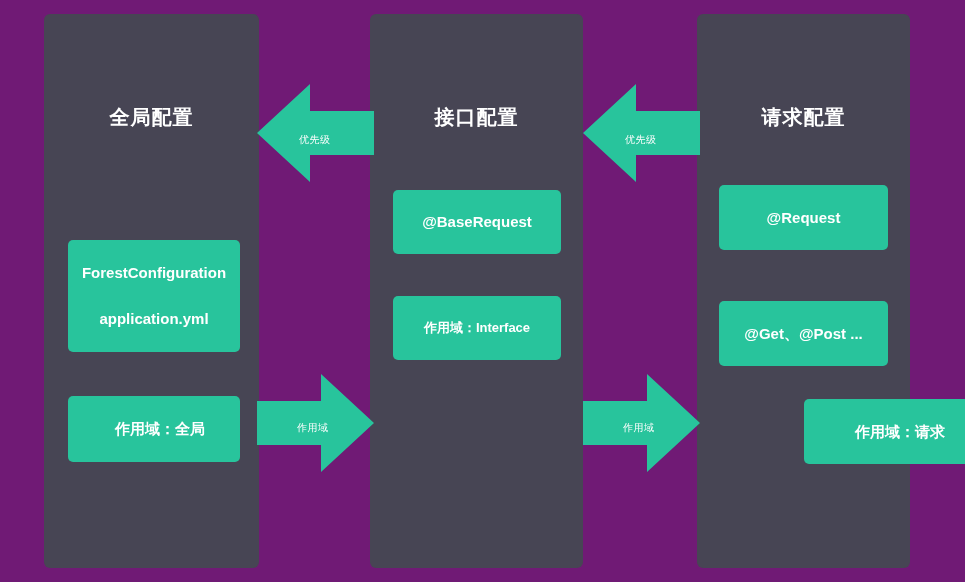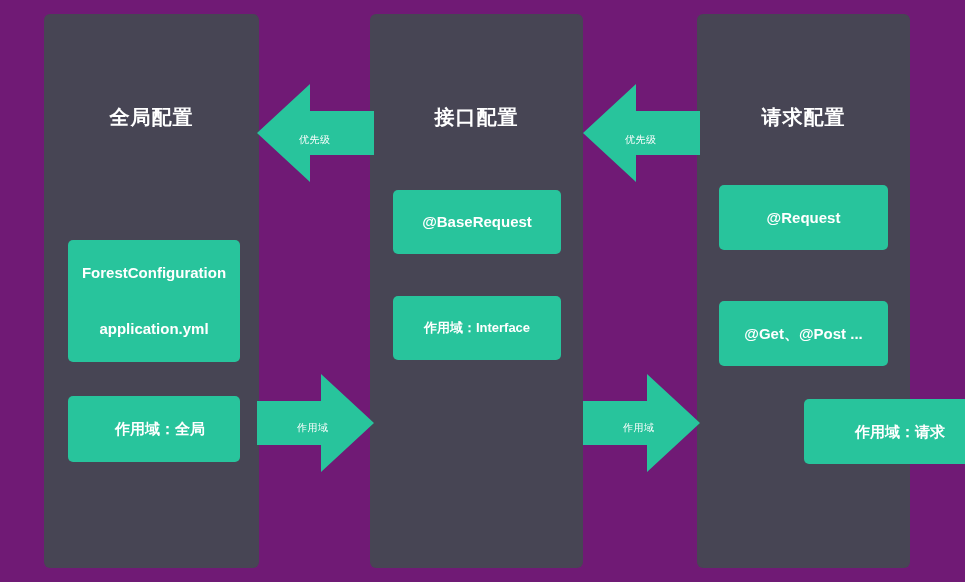--- a/index.html
+++ b/index.html
@@ -74,21 +74,21 @@
   #col-global   { left: 44px;  top: 14px; width: 215px; height: 554px; }
   #col-iface    { left: 370px; top: 14px; width: 213px; height: 554px; }
   #col-request  { left: 697px; top: 14px; width: 213px; height: 554px; }
 
   #title-global  { top: 104px; }
   #title-iface   { top: 104px; }
   #title-request { top: 104px; }
 
   
   #chip-forestconfig { left: 68px; top: 198px; width: 172px; height: 66px; margin-top: 42px; }
-  #chip-appyml       { left: 68px; top: 296px; width: 172px; height: 66px; }
+  #chip-appyml       { left: 68px; top: 286px; width: 172px; height: 66px; }
   #chip-scope-global { left: 68px; top: 396px; width: 172px; height: 66px; padding-left: 12px; }
 
   
   #chip-baserequest   { left: 393px; top: 190px; width: 168px; height: 64px; }
   #chip-scope-iface   { left: 393px; top: 296px; width: 168px; height: 64px; }
 
   
   #chip-request       { left: 719px; top: 185px; width: 169px; height: 65px; }
   #chip-getpost       { left: 719px; top: 287px; width: 169px; height: 65px; margin-top: 14px; }
   #chip-scope-request { left: 760px; top: 399px; width: 192px; height: 65px; margin-left: 44px; }

